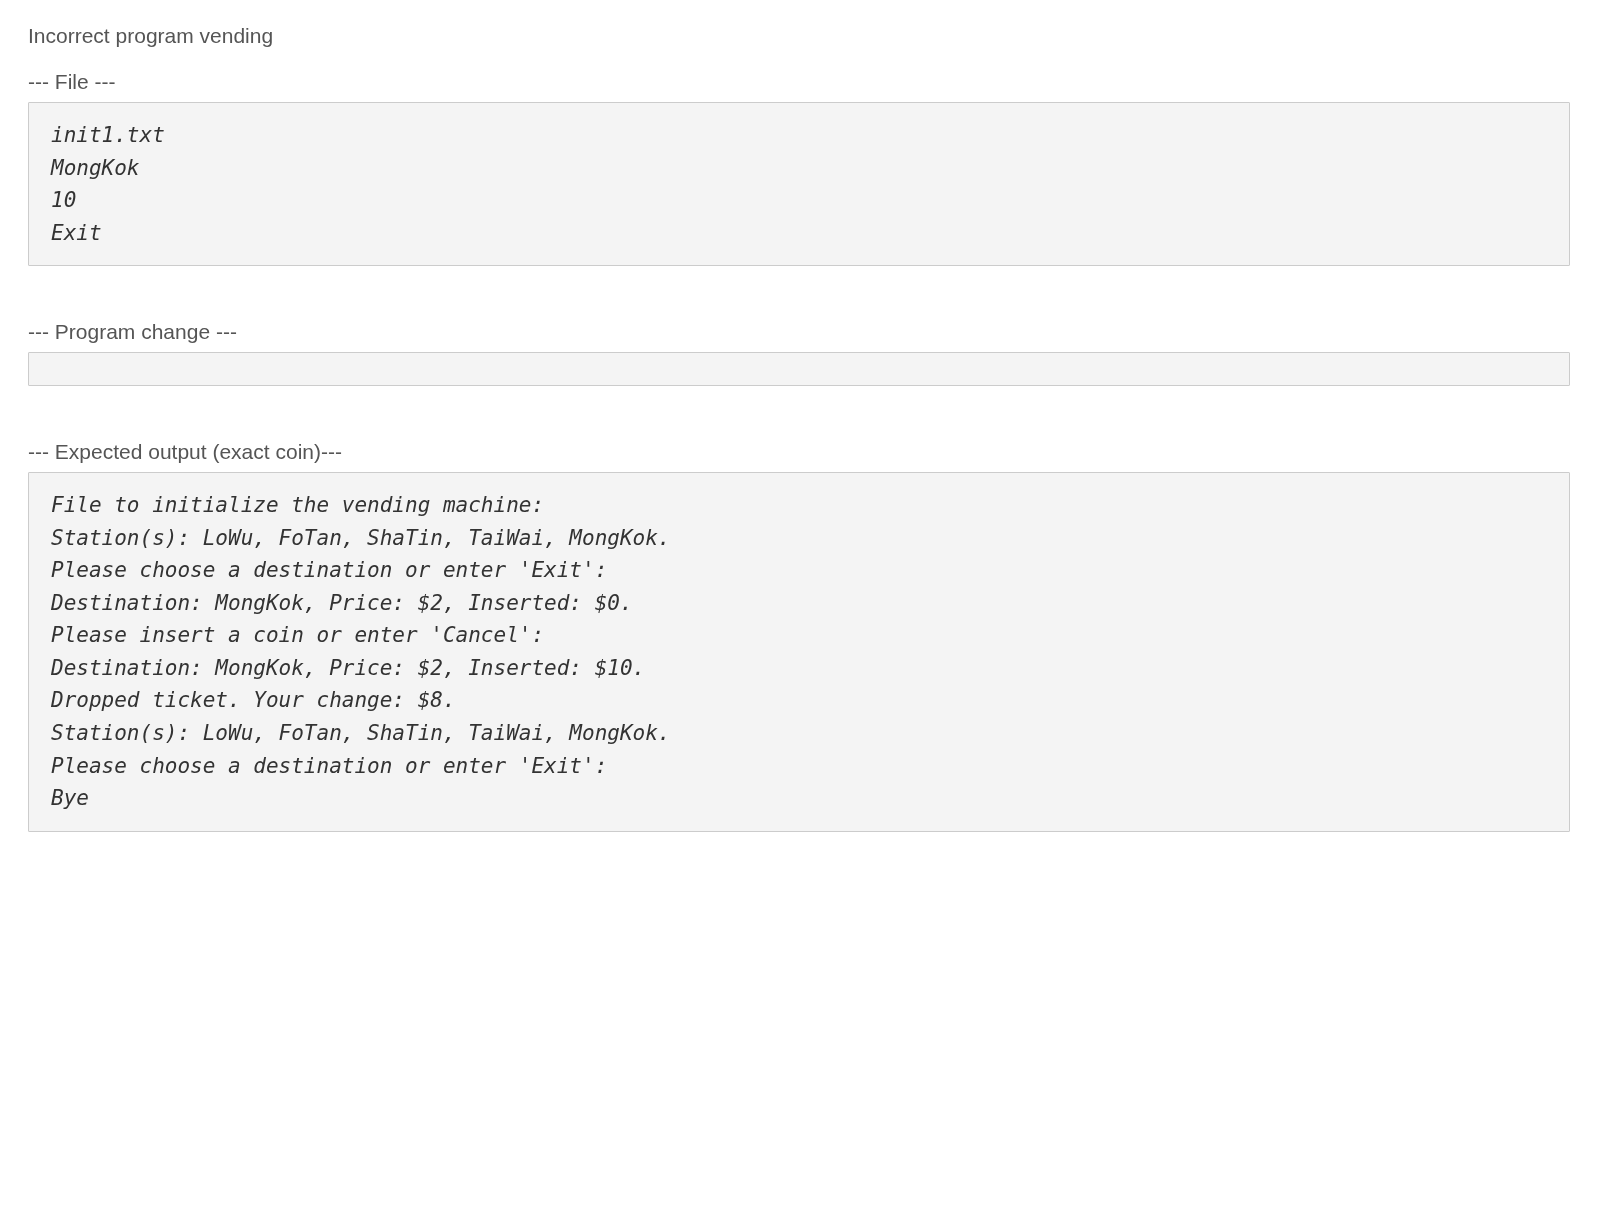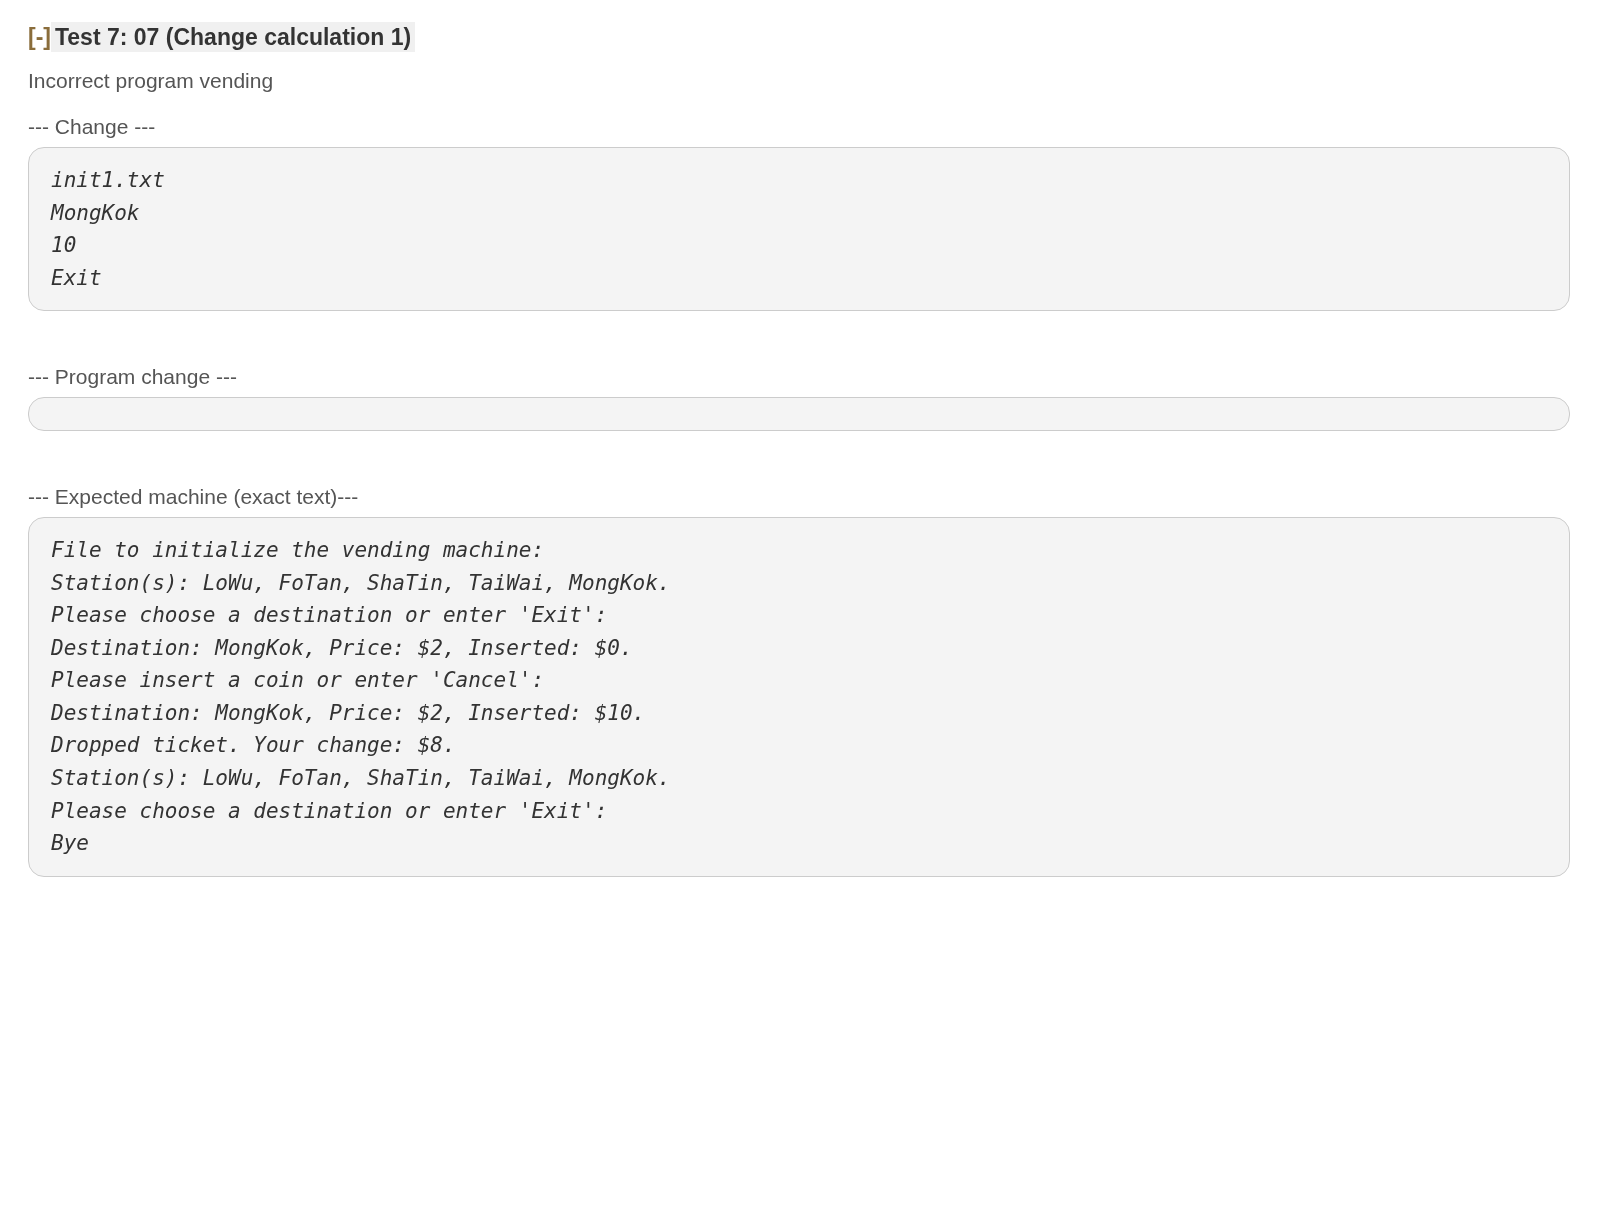--- a/index.html
+++ b/index.html
@@ -40,54 +40,51 @@
     margin-top: 54px;
     margin-bottom: 8px;
     font-size: 21px;
   }
   .section-label.first {
     margin-top: 4px;
   }
   pre.codebox {
     background: #f4f4f4;
     border: 1px solid #cccccc;
-    border-radius: 16px;
+    border-radius: 1px;
     margin: 0;
     padding: 16px 22px;
     font-family: Menlo, "DejaVu Sans Mono", Consolas, monospace;
     font-style: italic;
     font-size: 21px;
     line-height: 1.55;
     color: #333333;
     white-space: pre-wrap;
     min-height: 32px;
     box-sizing: border-box;
   }
 </style>
 </head>
 <body>
 
 <div class="page">
 
-  <div class="heading-line">
-    <span class="toggle">[-]</span><span class="title">Test 7: 07 (Change calculation 1)</span>
-  </div>
 
   <div class="subtitle">Incorrect program vending</div>
 
-  <div class="section-label first">--- Change ---</div>
+  <div class="section-label first">--- File ---</div>
   <pre class="codebox">init1.txt
 MongKok
 10
 Exit</pre>
 
   <div class="section-label">--- Program change ---</div>
   <pre class="codebox"></pre>
 
-  <div class="section-label">--- Expected machine (exact text)---</div>
+  <div class="section-label">--- Expected output (exact coin)---</div>
   <pre class="codebox">File to initialize the vending machine:
 Station(s): LoWu, FoTan, ShaTin, TaiWai, MongKok.
 Please choose a destination or enter 'Exit':
 Destination: MongKok, Price: $2, Inserted: $0.
 Please insert a coin or enter 'Cancel':
 Destination: MongKok, Price: $2, Inserted: $10.
 Dropped ticket. Your change: $8.
 Station(s): LoWu, FoTan, ShaTin, TaiWai, MongKok.
 Please choose a destination or enter 'Exit':
 Bye</pre>

